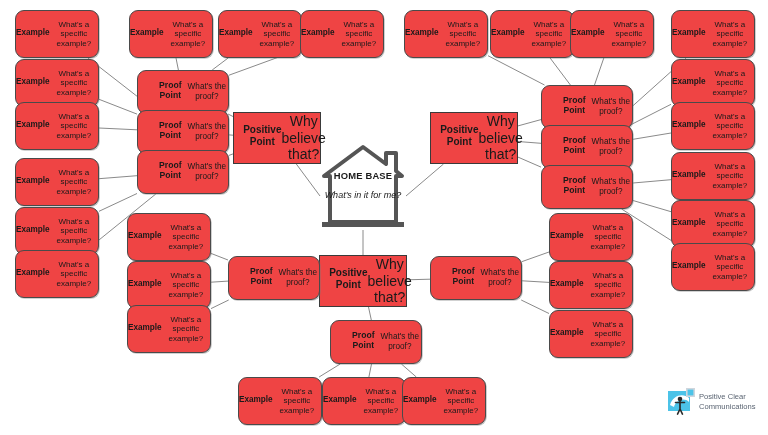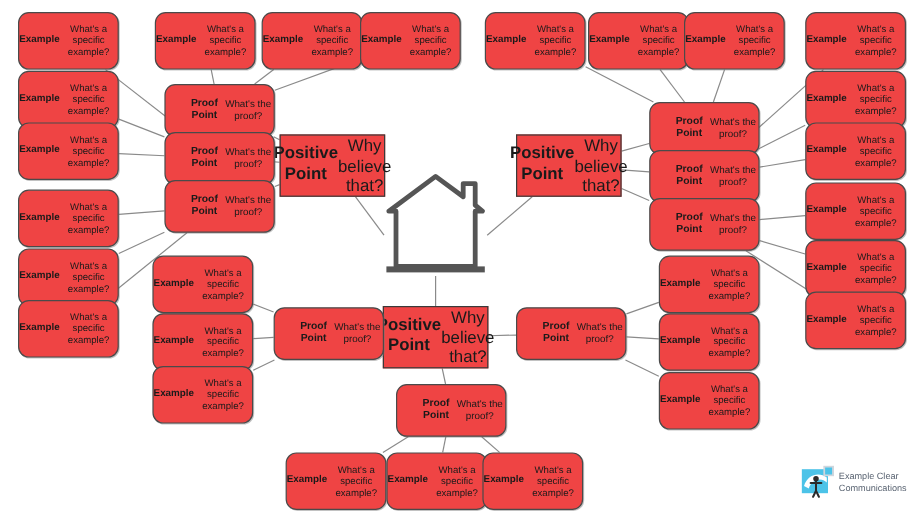--- a/index.html
+++ b/index.html
@@ -27,21 +27,21 @@
   .node-example .sub{font-size:8px;padding:0 4px;}
   .node-proof{
     border-radius:9px;width:92px;height:44px;
     box-shadow:0.8px 0.8px 0 rgba(120,120,120,.45);
   }
   .node-proof .title{font-size:8.6px;margin-bottom:4px;padding-left:17px;}
   .node-proof .sub{font-size:8.2px;}
   .node-positive{
     border-radius:0;width:88px;height:52px;border:1px solid #3a3a3a;
   }
-  .node-positive .title{font-size:14px;margin-bottom:5px;}
+  .node-positive .title{font-size:10px;margin-bottom:5px;padding-left:15px;}
   .node-positive .sub{font-size:14px;}
   #home{
     position:absolute;left:316px;top:144px;width:94px;height:92px;
   }
   #home svg{position:absolute;left:0;top:0;}
   #home .home-text{
     position:absolute;left:0;top:26px;width:94px;text-align:center;
   }
   #home .title{font-size:9.4px;font-weight:bold;letter-spacing:.2px;}
   #home .sub{font-size:9px;font-style:italic;margin-top:9px;line-height:1.25;}
@@ -95,20 +95,24 @@
       <line x1="371.5" y1="364.0" x2="368.9" y2="377.0" stroke="#8a8a8a" stroke-width="1"></line>
       <line x1="401.4" y1="364.0" x2="416.3" y2="377.0" stroke="#8a8a8a" stroke-width="1"></line>
     </svg>
 
   <div id="home">
     <svg width="94" height="92" viewBox="0 0 94 92" xmlns="http://www.w3.org/2000/svg">
       <path d="M8 32 L47 3 L70 20 L70 9 L80 9 L80 27 L86 32
                L80 32 L80 78 L14 78 L14 32 Z" fill="#ffffff" stroke="#555555" stroke-width="4" stroke-linejoin="round" stroke-linecap="round"></path>
       <rect x="6" y="78" width="82" height="5" fill="#555555"></rect>
     </svg>
+    <div class="home-text">
+      <div class="title">HOME BASE</div>
+      <div class="sub">What's in it for me?</div>
+    </div>
   </div>
 
   <div id="nodes">
       <div class="node node-positive" style="left: 233px; top: 112px;">
         <div class="title">Positive Point</div>
         <div class="sub">Why believe that?</div>
       </div>
       <div class="node node-positive" style="left: 430px; top: 112px;">
         <div class="title">Positive Point</div>
         <div class="sub">Why believe that?</div>
@@ -271,17 +275,17 @@
         <circle cx="12" cy="10" r="2.3" fill="#2b2b2b"></circle>
         <path d="M7.5 13.5 L16.5 13.5" stroke="#2b2b2b" stroke-width="1.6" stroke-linecap="round"></path>
         <path d="M12 12.2 L12 20 M12 20 L9.6 25 M12 20 L14.4 25" stroke="#2b2b2b" stroke-width="1.7" stroke-linecap="round" fill="none"></path>
       </svg>
       <svg class="badge" viewBox="0 0 9 9" xmlns="http://www.w3.org/2000/svg">
         <rect x="0" y="0" width="9" height="9" fill="#cfd6dd"></rect>
         <rect x="1.6" y="1.6" width="5.8" height="5.8" fill="#4cc3e8"></rect>
       </svg>
     </div>
     <div class="logo-text">
-      <div>Example Clear</div>
+      <div>Positive Clear</div>
       <div>Communications</div>
     </div>
   </div>
 </div>
 
 </body></html>

